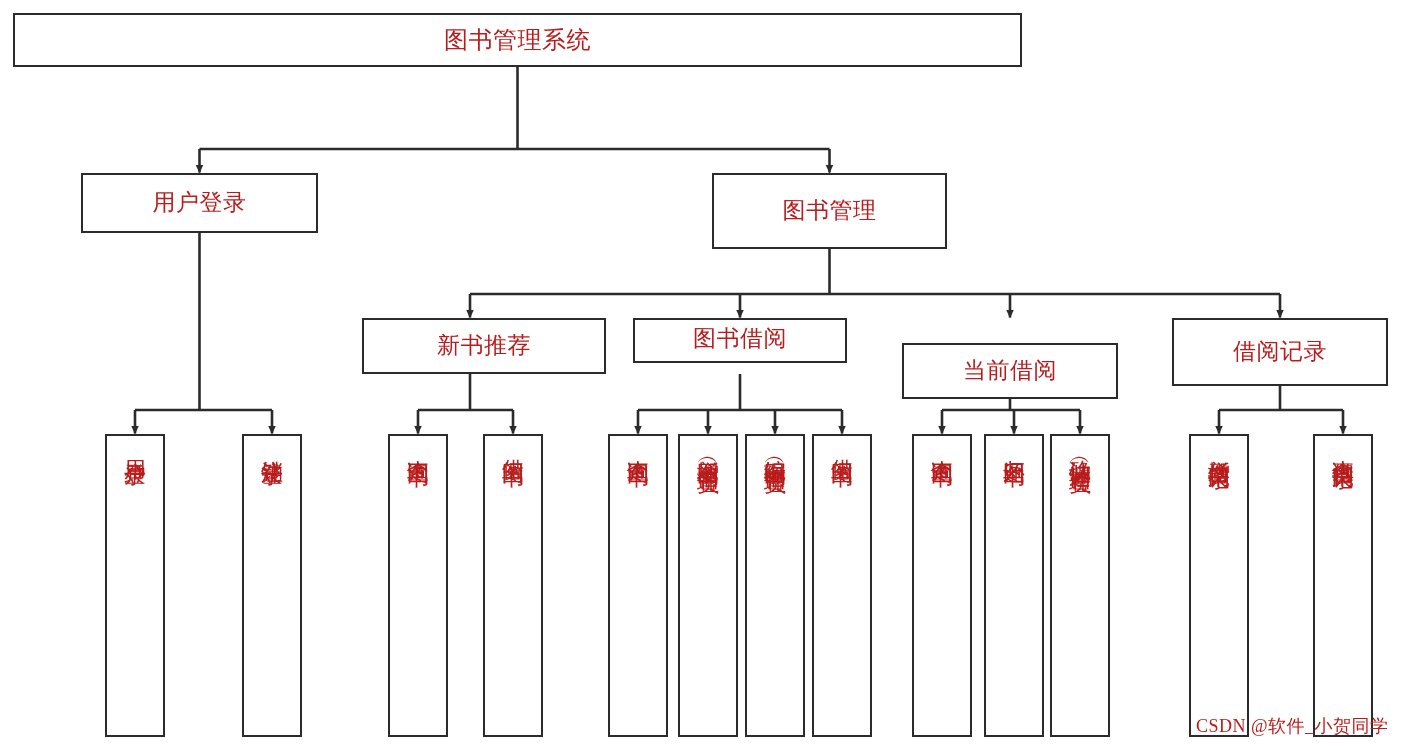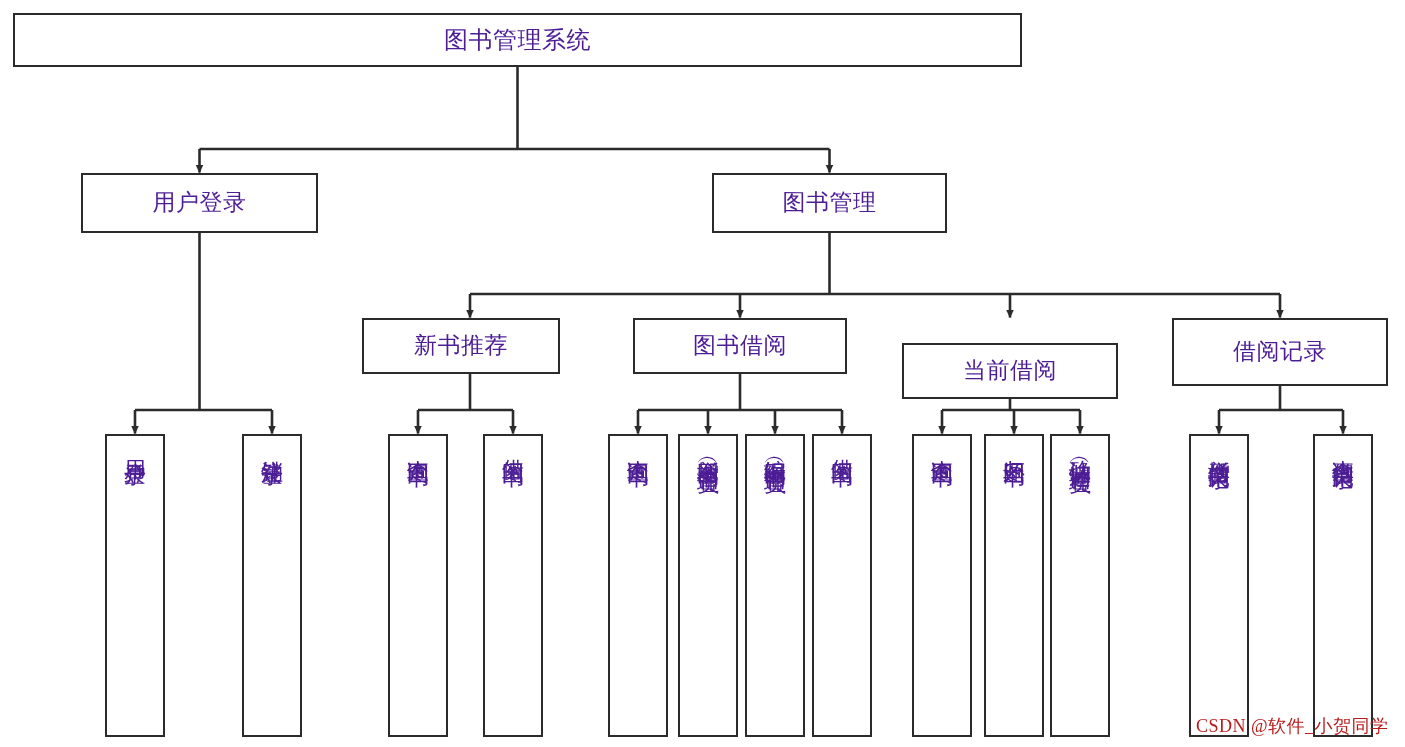--- a/index.html
+++ b/index.html
@@ -30,21 +30,21 @@
     position: absolute;
     box-sizing: border-box;
     background: #ffffff;
     border: 2px solid #2b2b2b;
     display: flex;
     align-items: center;
     justify-content: center;
     z-index: 2;
   }
   .node-label {
-    color: #4c1d95;
+    color: #b91c1c;
     line-height: 1.18;
     letter-spacing: 0.5px;
     white-space: nowrap;
     user-select: none;
   }
   
   .node.horiz .node-label {
     font-size: 23px;
   }
   .node.root .node-label {
@@ -122,27 +122,27 @@
       </g>
   </svg>
 
   <div id="nodes-layer">
       <div class="node horiz root" style="left: 13px; top: 13px; width: 1009px; height: 54px;">
         <span class="node-label">图书管理系统</span>
       </div>
       <div class="node horiz" style="left: 81px; top: 173px; width: 237px; height: 60px;">
         <span class="node-label">用户登录</span>
       </div>
-      <div class="node horiz" style="left: 712px; top: 173px; width: 235px; height: 60px;">
+      <div class="node horiz" style="left: 712px; top: 173px; width: 235px; height: 76px;">
         <span class="node-label">图书管理</span>
       </div>
-      <div class="node horiz" style="left: 362px; top: 318px; width: 198px; height: 56px;">
+      <div class="node horiz" style="left: 362px; top: 318px; width: 244px; height: 56px;">
         <span class="node-label">新书推荐</span>
       </div>
-      <div class="node horiz" style="left: 633px; top: 318px; width: 214px; height: 56px;">
+      <div class="node horiz" style="left: 633px; top: 318px; width: 214px; height: 45px; font-family: Liberation Mono, monospace;">
         <span class="node-label">图书借阅</span>
       </div>
       <div class="node horiz" style="left: 902px; top: 318px; width: 216px; height: 56px; margin-top: 25px;">
         <span class="node-label">当前借阅</span>
       </div>
       <div class="node horiz" style="left: 1172px; top: 318px; width: 216px; height: 68px;">
         <span class="node-label">借阅记录</span>
       </div>
       <div class="node vert" style="left: 105px; top: 434px; width: 60px; height: 303px;">
         <span class="node-label">用户登录</span>

